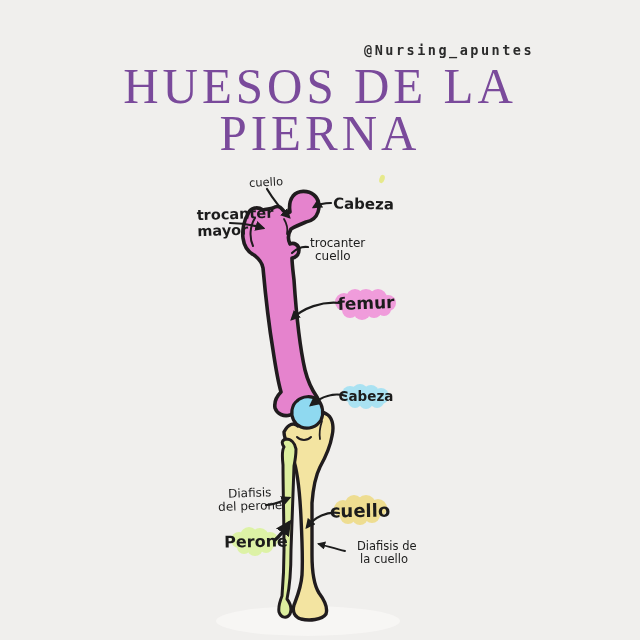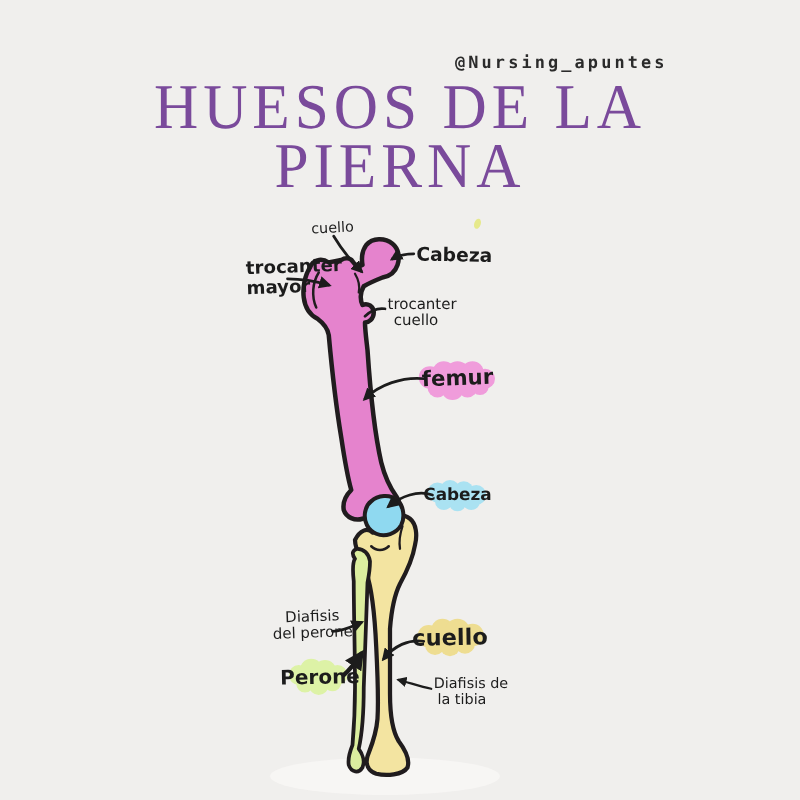--- a/index.html
+++ b/index.html
@@ -170,18 +170,18 @@
 
   <div class="lbl pen" style="left:218px;top:487px;font-size:12px;text-align:center;transform:rotate(-2deg);">
     <div class="ln">Diafisis</div>
     <div class="ln">del perone</div>
   </div>
 
   <div class="lbl marker ctr" style="left:360px;top:500px;font-size:18px;transform:translateX(-50%) rotate(-1deg);">cuello</div>
 
   <div class="lbl marker ctr" style="left:256px;top:532px;font-size:16px;transform:translateX(-50%) rotate(-1deg);">Perone</div>
 
-  <div class="lbl pen" style="left:347px;top:540px;font-size:11.5px;">
+  <div class="lbl pen" style="left:357px;top:540px;font-size:11.5px;">
     <div class="ln">Diafisis de</div>
-    <div class="ln" style="margin-left:3px;">la tibia</div>
+    <div class="ln" style="margin-left:3px;">la cuello</div>
   </div>
 
 </div>
 
 </body></html>

